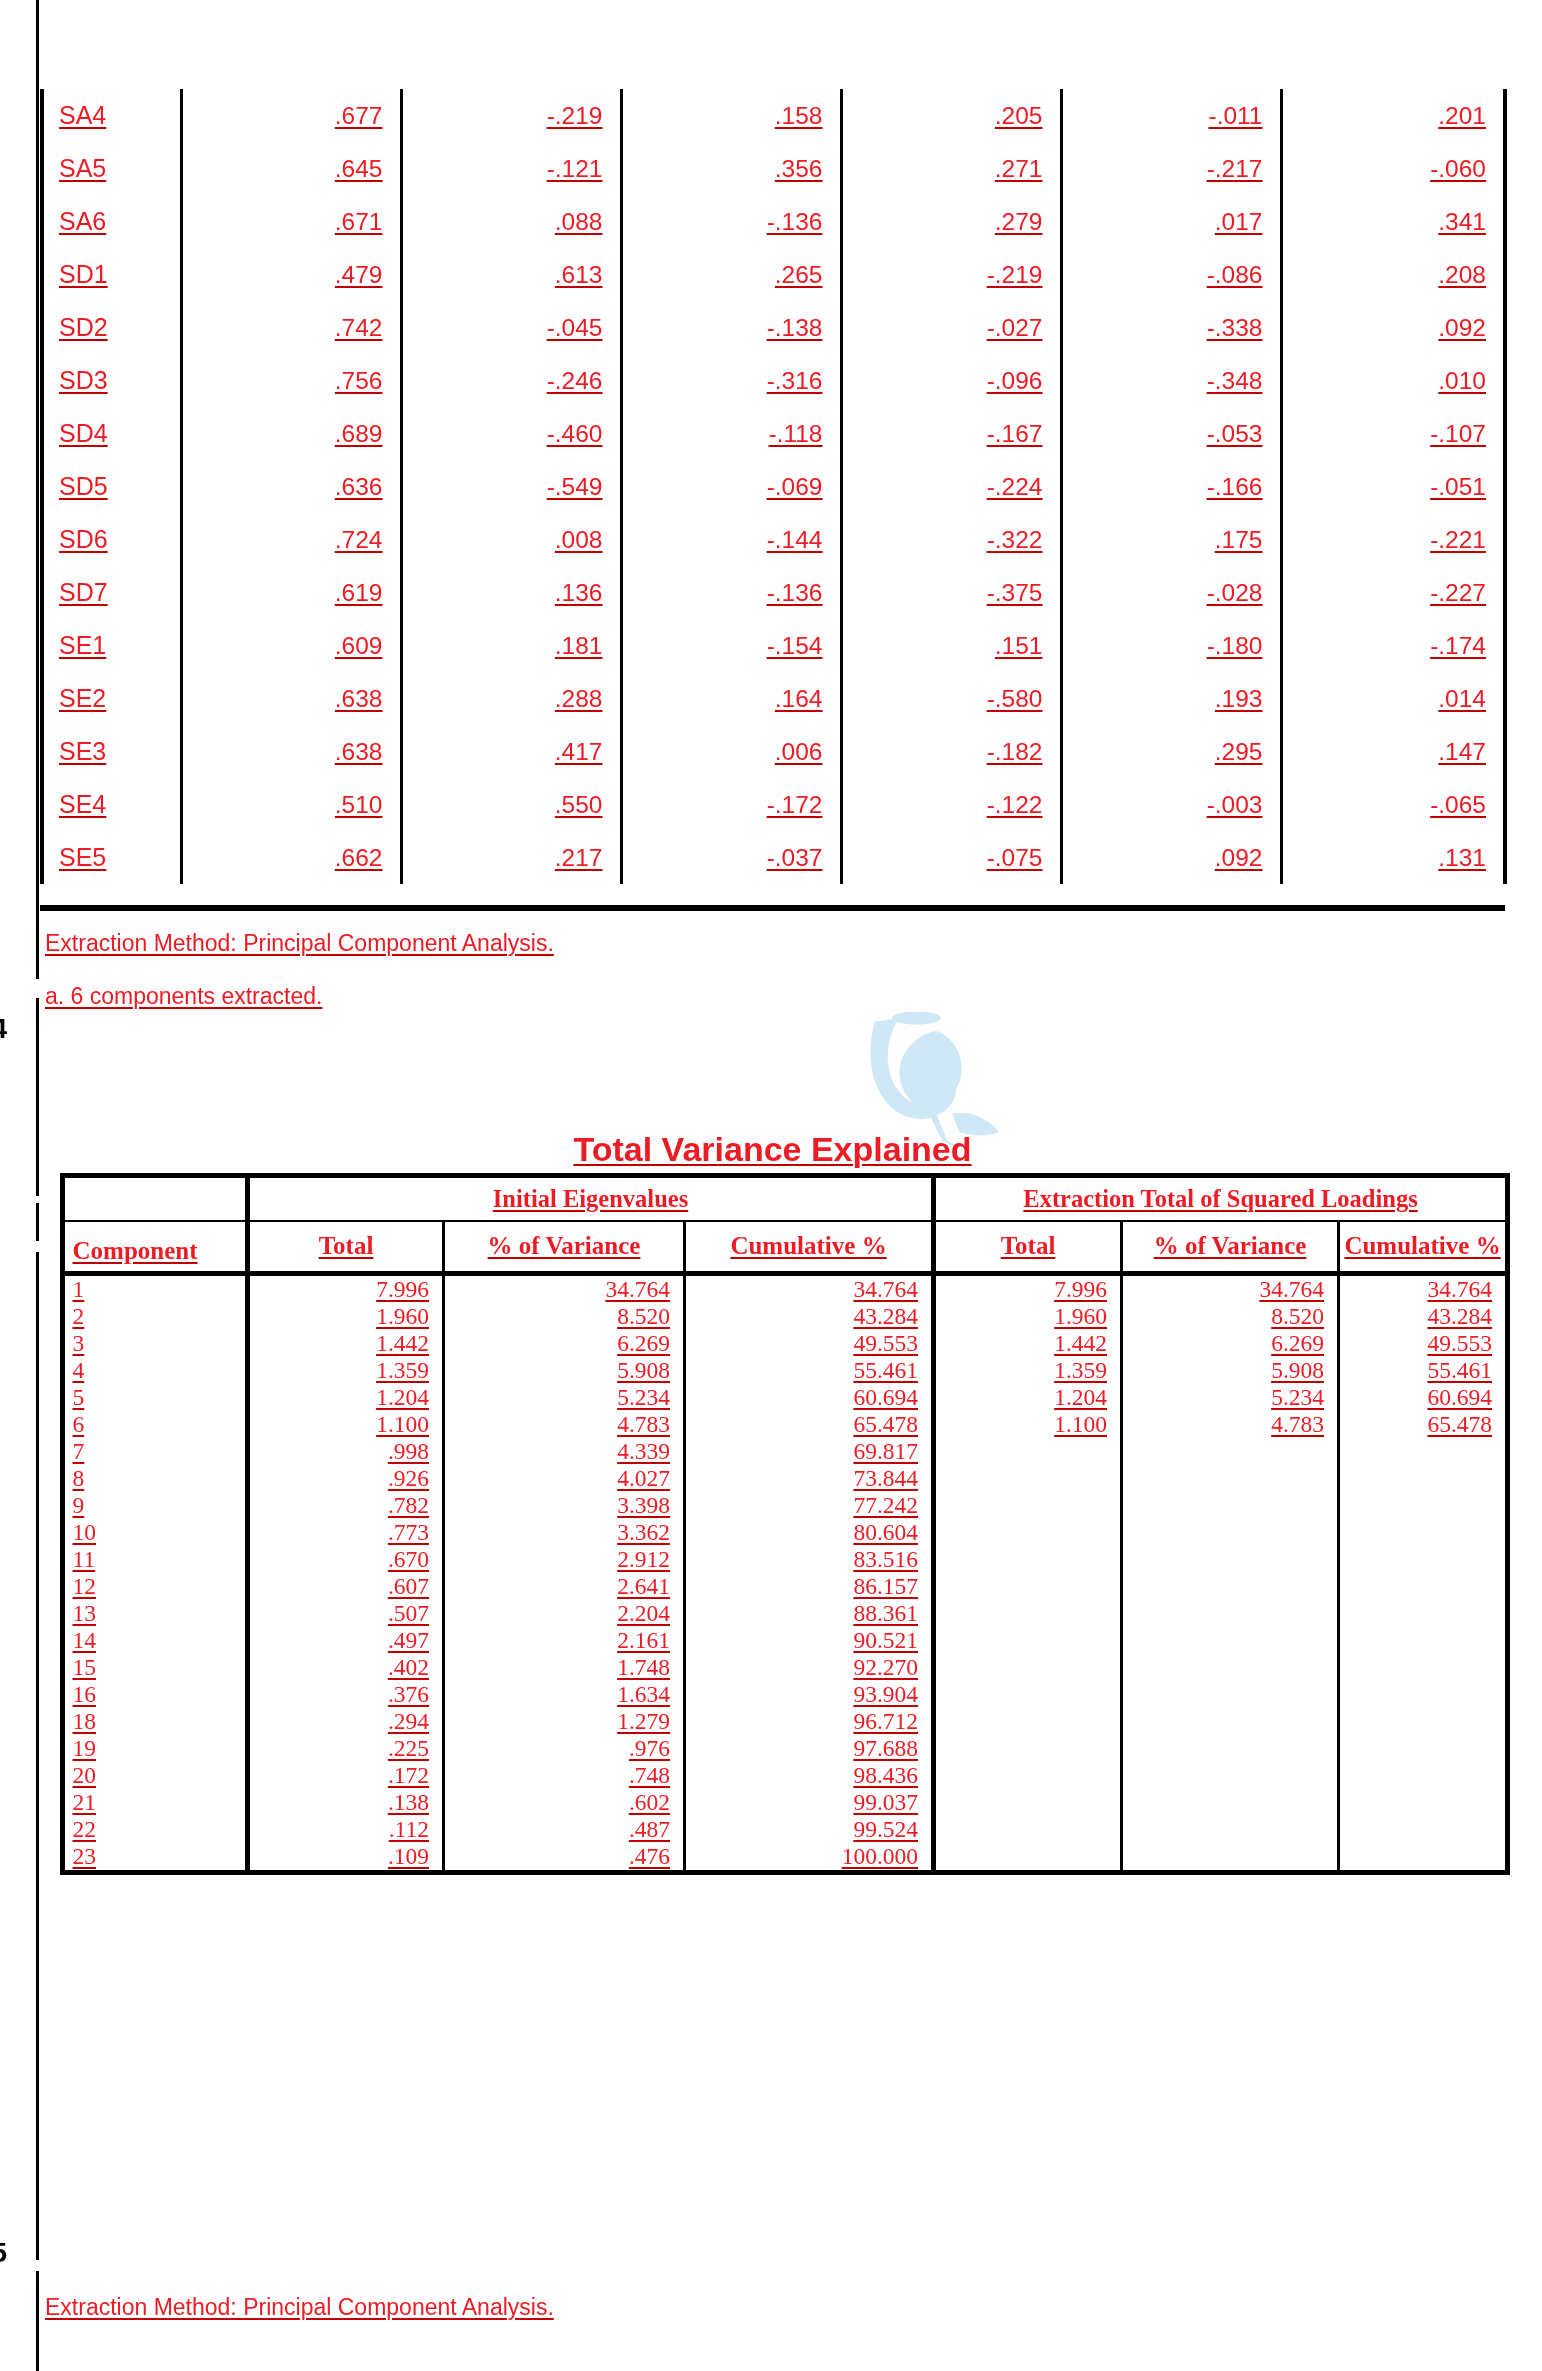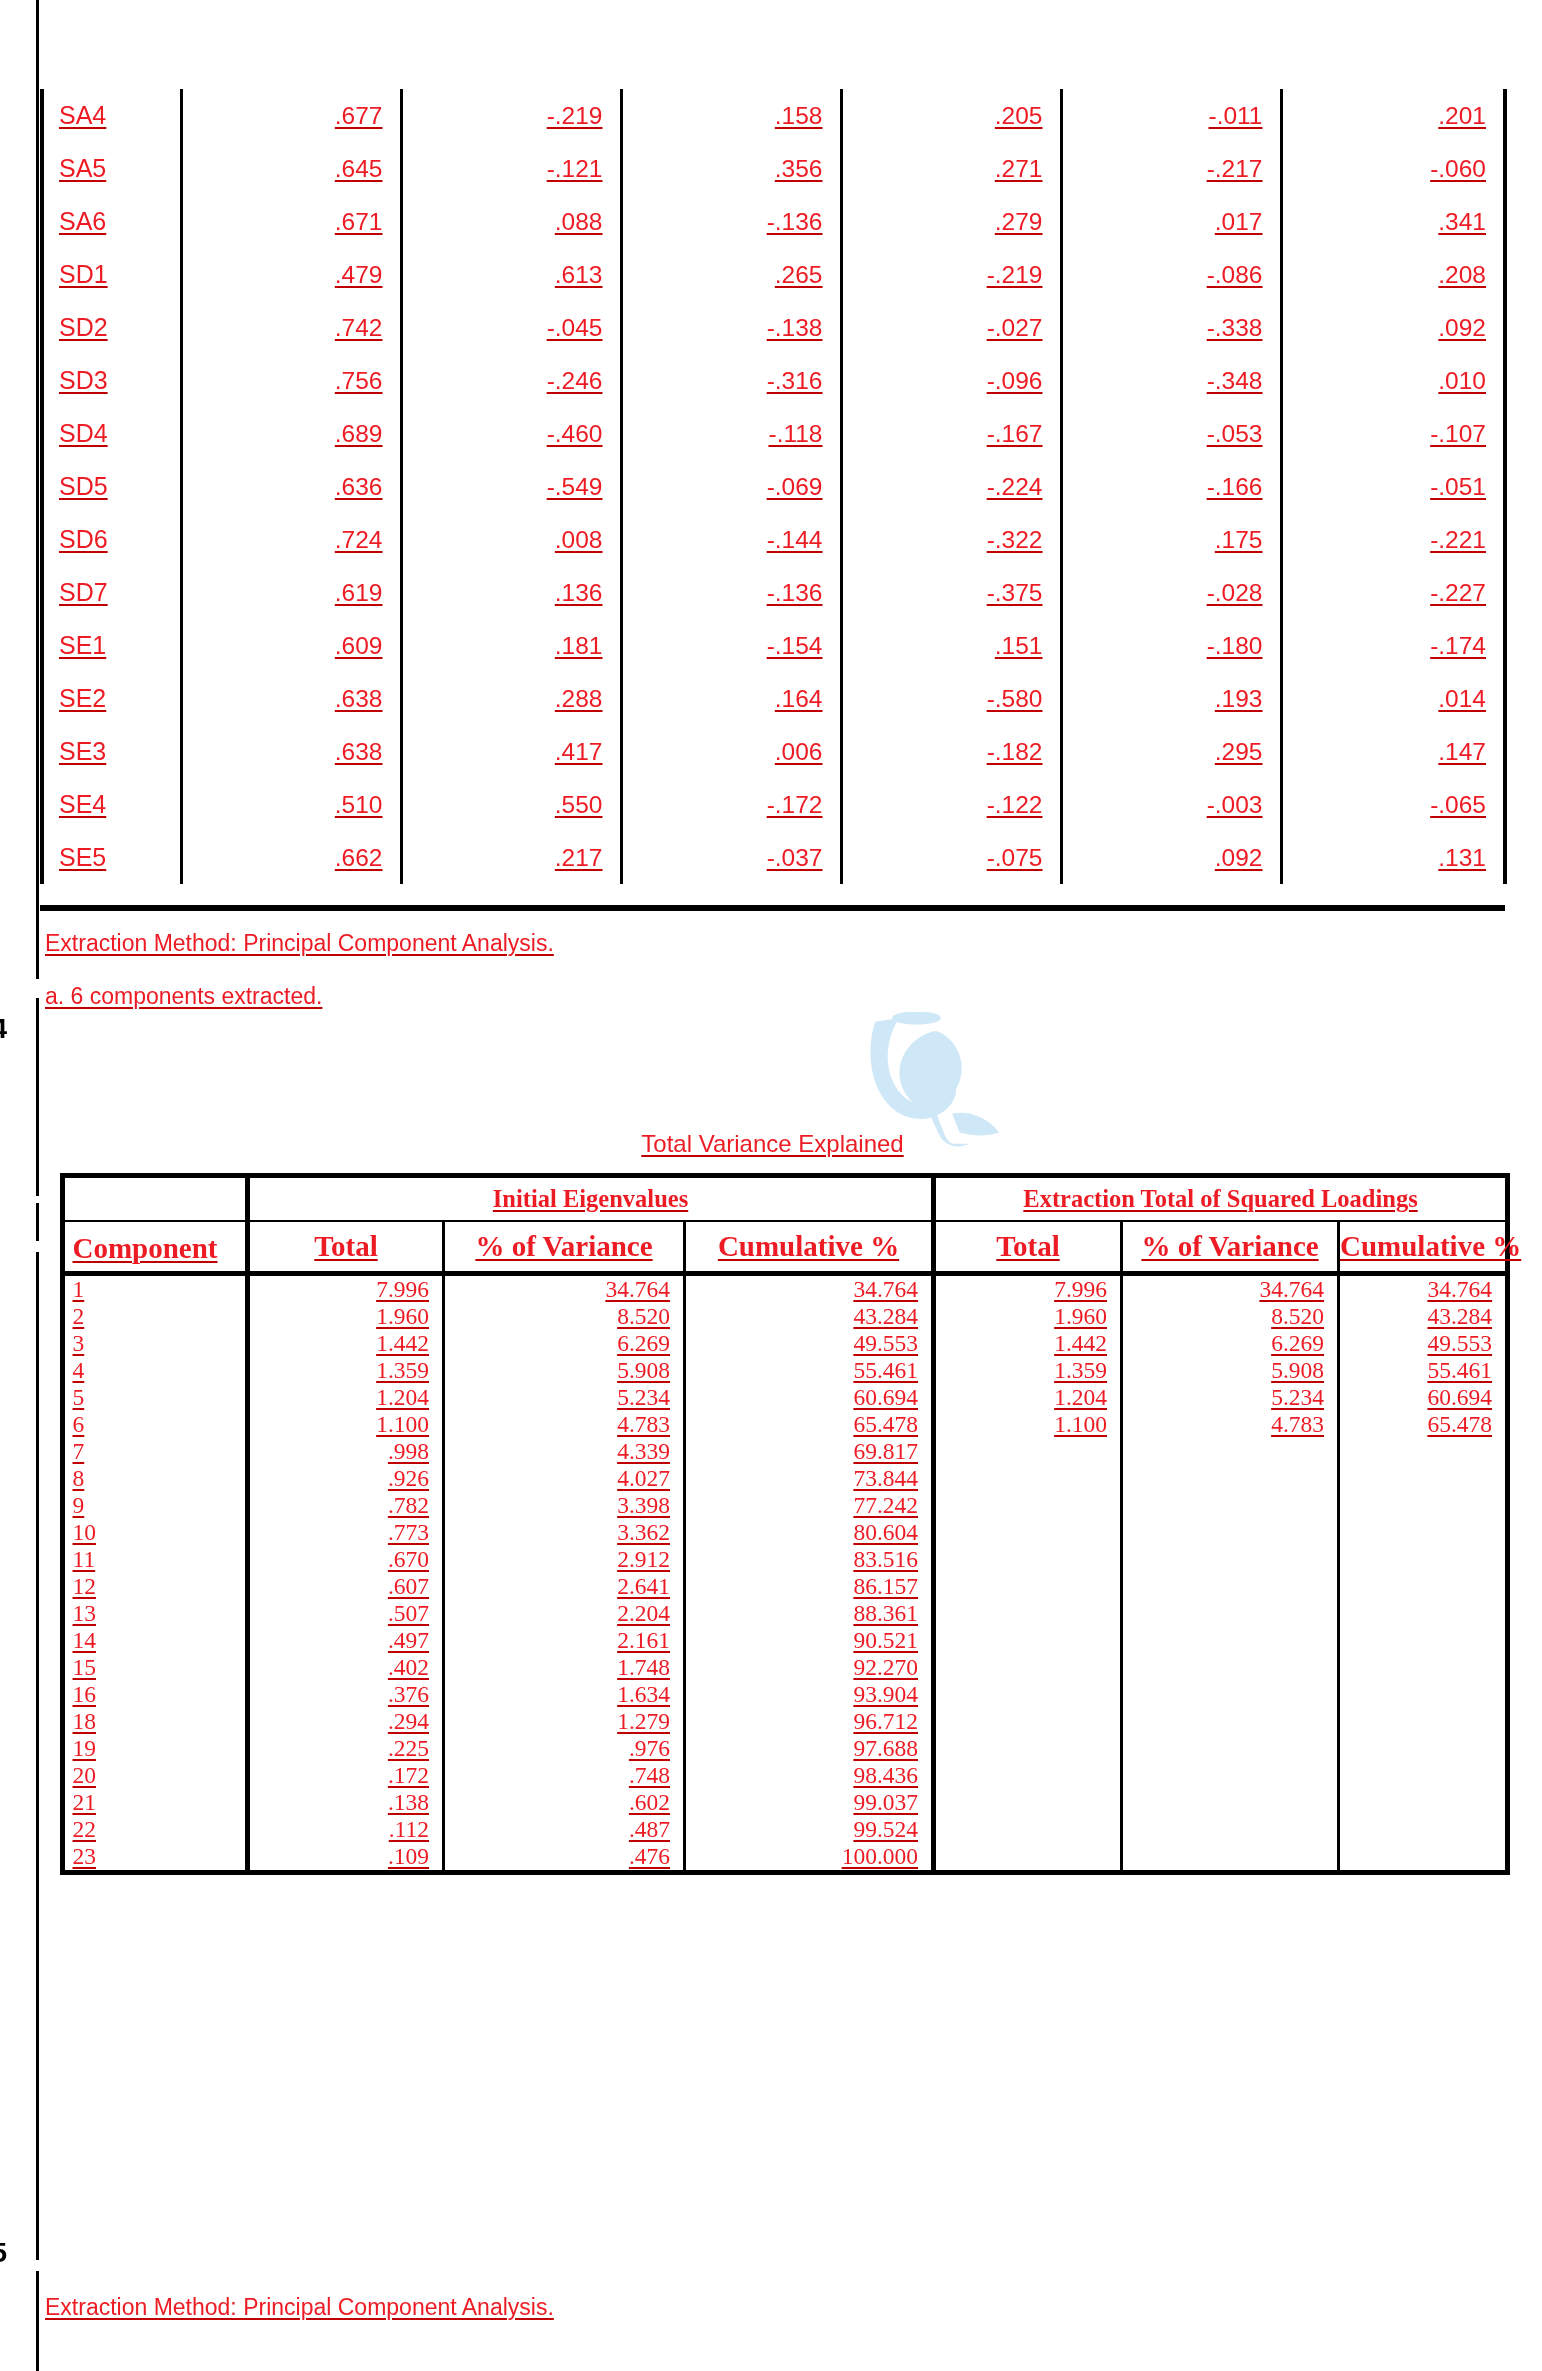--- a/index.html
+++ b/index.html
@@ -118,22 +118,22 @@
   .note.n1 { top: 930px; }
   .note.n2 { top: 983px; }
 
   
   #t2-caption {
     position: absolute;
     left: 40px;
     top: 1130px;
     width: 1465px;
     text-align: center;
-    font-size: 24px;
-    font-weight: 400;
+    font-size: 34px;
+    font-weight: 700;
   }
 
   
   #table2 {
     position: absolute;
     left: 60px;
     top: 1173px;
     width: 1444px;
     border-collapse: collapse;
     table-layout: fixed;
@@ -152,21 +152,21 @@
   #table2 th.grp {
     height: 45px;
     text-align: center;
     font-size: 24.5px;
     font-weight: 700;
     border-bottom: 2.8px solid #000;
   }
   #table2 th.col {
     height: 53px;
     text-align: center;
-    font-size: 29px;
+    font-size: 25px;
     font-weight: 700;
     border-bottom: 5.6px solid #000;
   }
   #table2 th.col.comp {
     text-align: left;
     padding-left: 7.5px;
     vertical-align: bottom;
     padding-bottom: 5.6px;
   }
   #table2 td.cnum {

